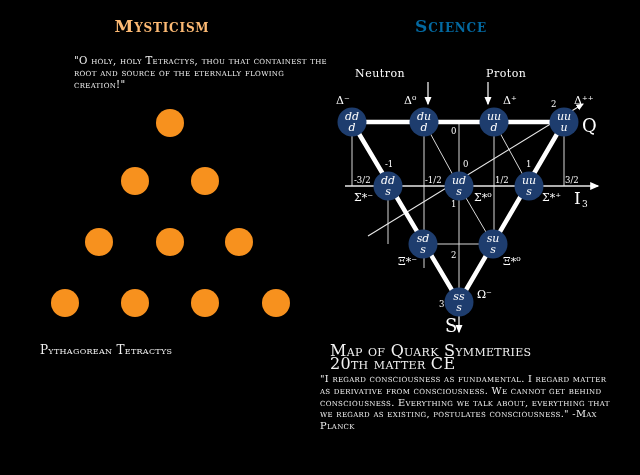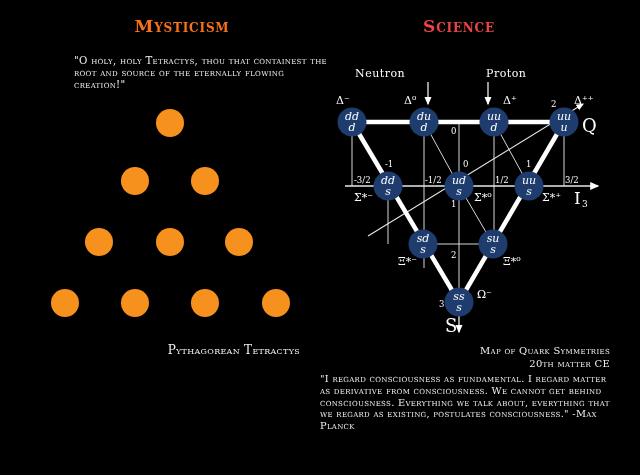--- a/index.html
+++ b/index.html
@@ -1,25 +1,25 @@
 <!DOCTYPE html>
 <html><head>
 <meta charset="utf-8">
 <style>
   html, body { margin: 0; padding: 0; background: #000; }
   body { width: 640px; height: 475px; position: relative; overflow: hidden;
          font-family: "DejaVu Serif", "Liberation Serif", serif; color: #f2f2f2; }
   .abs { position: absolute; }
   .sc { font-variant: small-caps; letter-spacing: 0.3px; }
   .title { top: 16px; font-size: 17px; font-weight: bold; text-align: center; font-variant: small-caps; letter-spacing: 0.8px; }
-  #t-myst { left: 112px; width: 140px; color: #f97316; }
-  #t-sci  { left: 394px; width: 130px; color: #ef4444; }
+  #t-myst { left: 92px; width: 140px; color: #fdba74; }
+  #t-sci  { left: 386px; width: 130px; color: #0369a1; }
   #quote1 { left: 74px; top: 55px; width: 260px; font-size: 10.2px; line-height: 12px; }
-  #cap-left { left: 40px; top: 344px; width: 260px; text-align: right; font-size: 12px; line-height: 13px; }
-  #cap-right { left: 330px; top: 344px; width: 280px; text-align: right; font-size: 10px; line-height: 13px; }
+  #cap-left { left: 40px; top: 344px; width: 260px; text-align: left; font-size: 12px; line-height: 13px; }
+  #cap-right { left: 330px; top: 344px; width: 280px; text-align: left; font-size: 16px; line-height: 13px; }
   #quote2 { left: 320px; top: 373px; width: 300px; font-size: 9.8px; line-height: 11.8px; }
   svg { position: absolute; left: 0; top: 0; }
   .lbl { font-family: "DejaVu Serif", serif; fill: #fff; }
 </style>
 </head>
 <body>
 
 <div id="t-myst" class="abs title">Mysticism</div>
 <div id="t-sci" class="abs title">Science</div>
 

